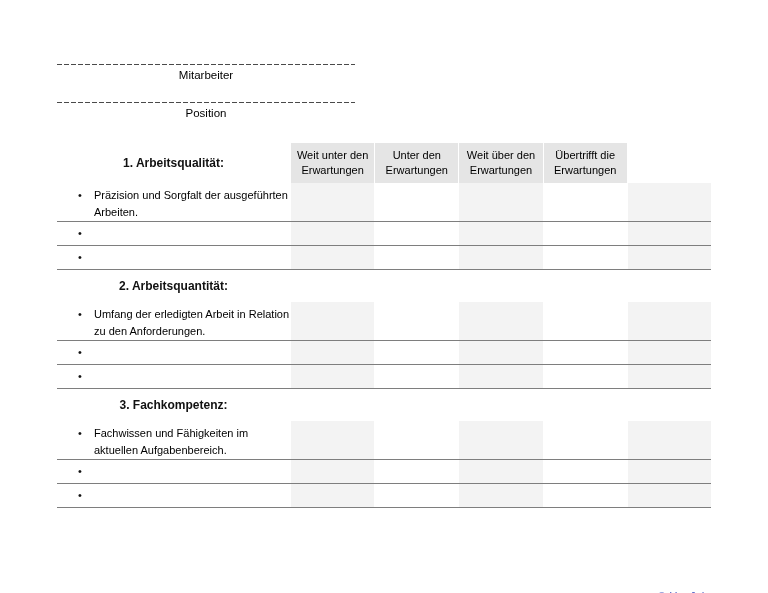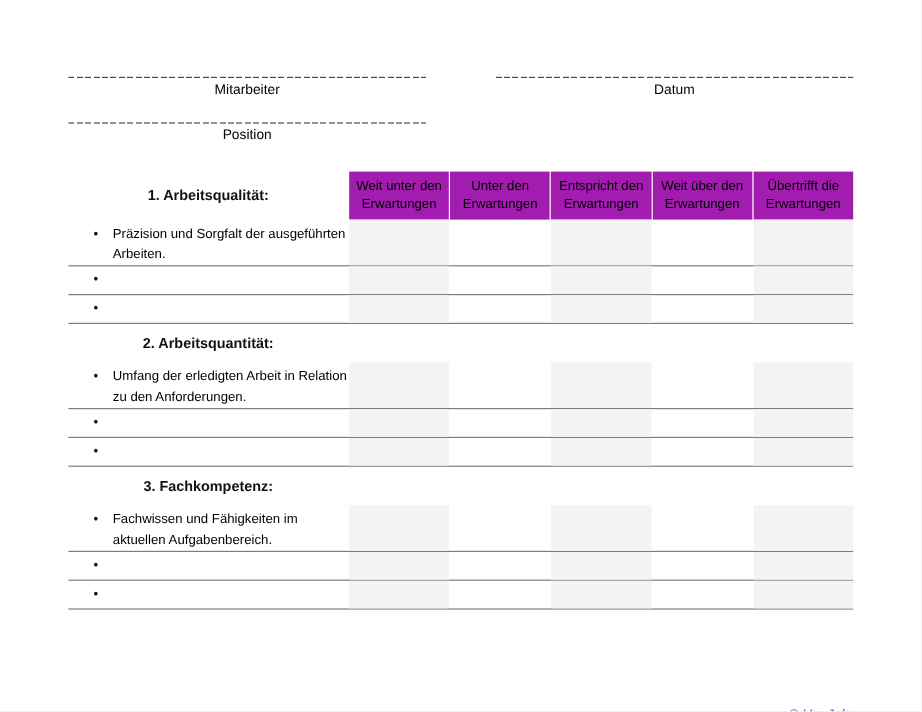--- a/index.html
+++ b/index.html
@@ -36,21 +36,21 @@
     column-gap:1px;
     box-sizing:border-box;
   }
   .row.ruled{border-bottom:1.5px solid #7e7e7e;}
   .row.header{height:40px;}
   .row.titlerow{height:32px;}
   .row.crit2{height:39px;}
   .row.crit1{height:24px;}
 
   .hcell{
-    background:#a21caf;
+    background:#e5e5e5;
     font-size:11px;line-height:1.32;text-align:center;
     display:flex;align-items:center;justify-content:center;
     padding:2px 3px;box-sizing:border-box;color:#000;
   }
   .cell{box-sizing:border-box;}
   .cell.shade{background:#f3f3f3;}
 
   .label-cell{box-sizing:border-box;}
   .label-cell.title{
     font-weight:bold;font-size:12px;text-align:center;
@@ -85,34 +85,29 @@
       <div class="sig-field">
         <div class="sig-line"></div>
         <div class="sig-label">Mitarbeiter</div>
       </div>
       <div class="sig-field">
         <div class="sig-line"></div>
         <div class="sig-label">Position</div>
       </div>
     </div>
     <div class="sig-col">
-      <div class="sig-field">
-        <div class="sig-line"></div>
-        <div class="sig-label">Datum</div>
-      </div>
     </div>
   </div>
 
   <div class="table">
 
     <div class="row header">
       <div class="label-cell title">1. Arbeitsqualität:</div>
       <div class="hcell">Weit unter den Erwartungen</div>
       <div class="hcell">Unter den Erwartungen</div>
-      <div class="hcell">Entspricht den Erwartungen</div>
       <div class="hcell">Weit über den Erwartungen</div>
       <div class="hcell">Übertrifft die Erwartungen</div>
     </div>
 
     <div class="row crit2 ruled">
       <div class="label-cell bullet-cell">
         <span class="bullet">•</span>
         <span class="crit-text">Präzision und Sorgfalt der ausgeführten Arbeiten.</span>
       </div>
       <div class="cell shade"></div>

